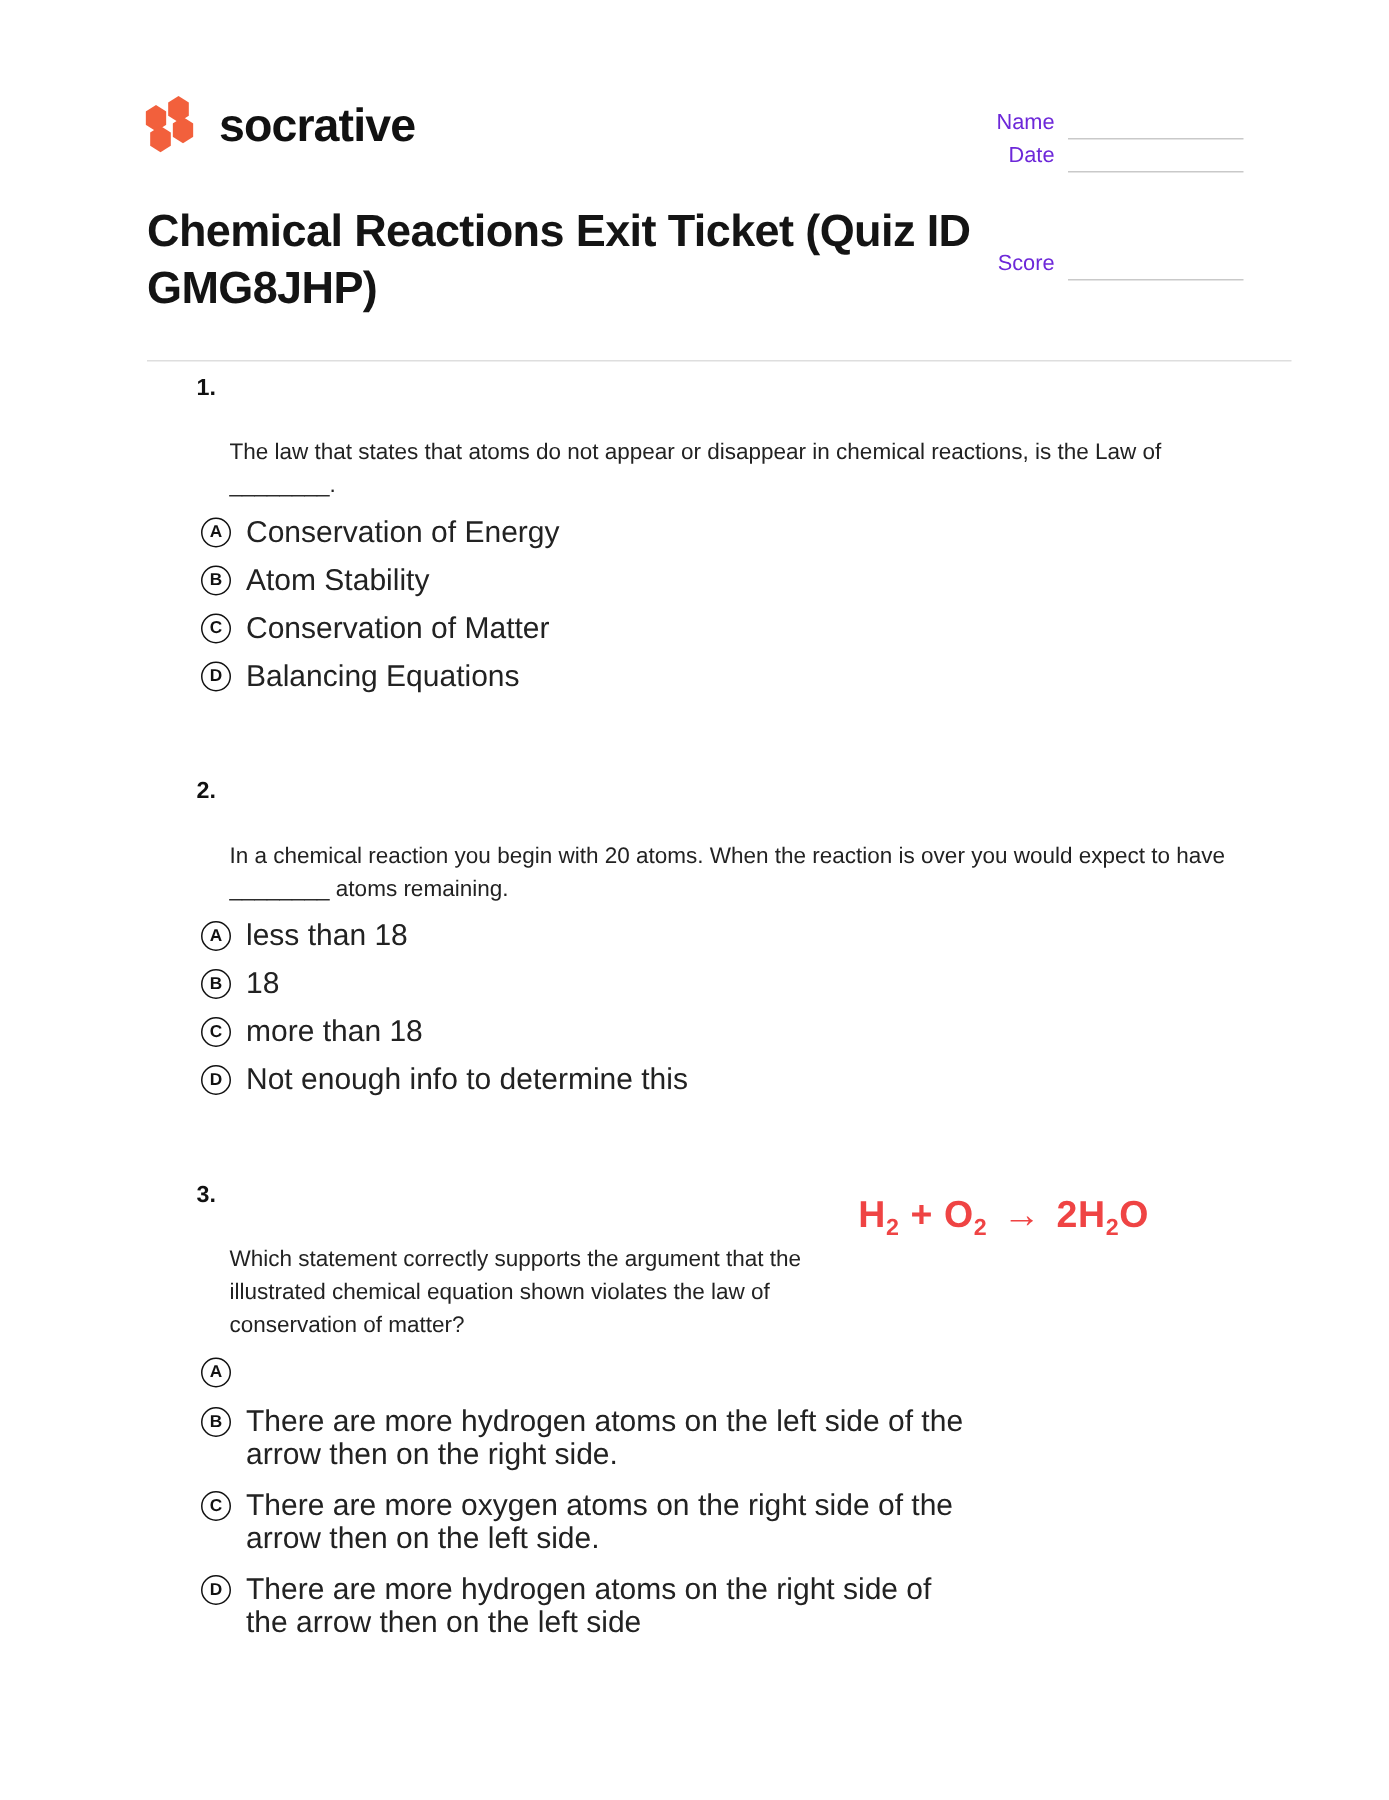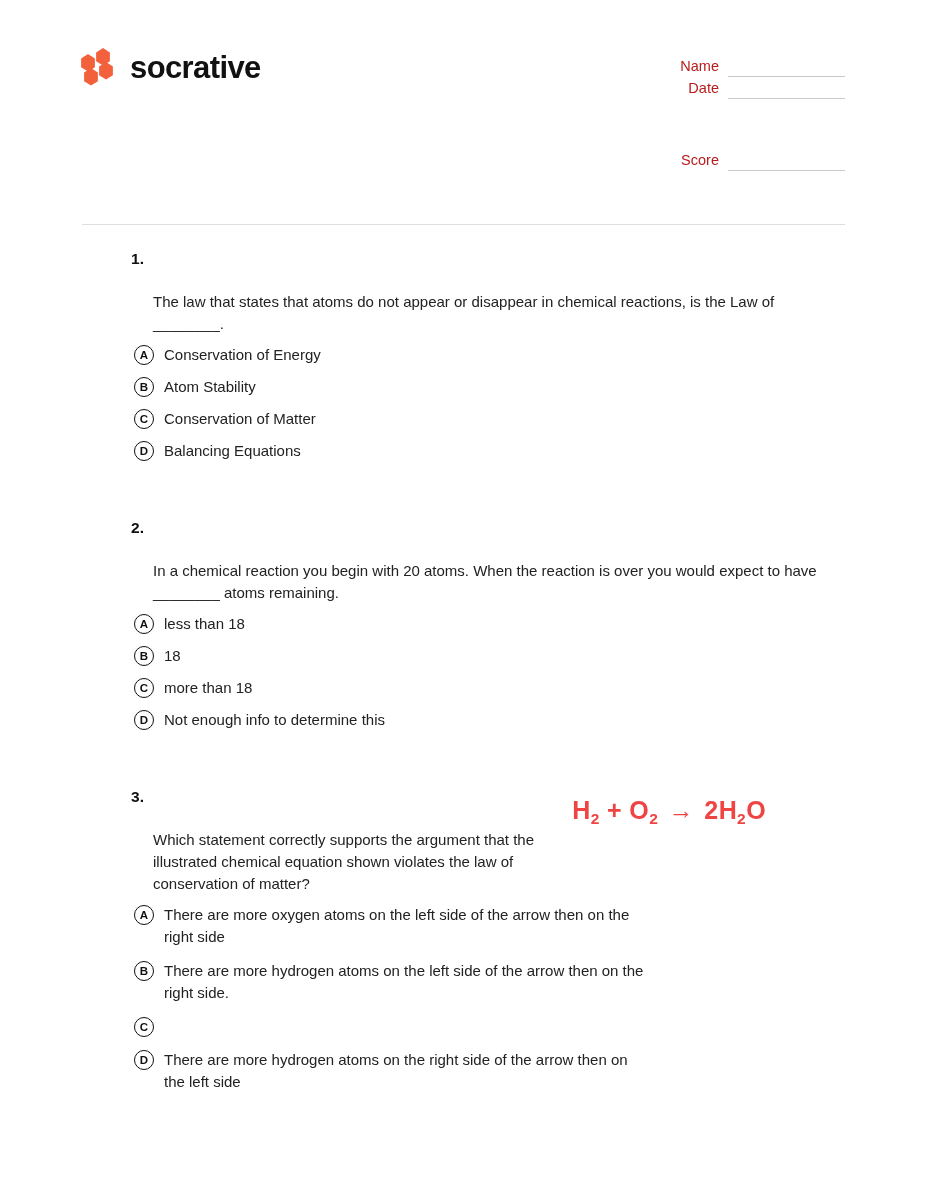--- a/index.html
+++ b/index.html
@@ -15,21 +15,21 @@
     color: #1a1a1a;
     position: relative;
     overflow: hidden;
   }
 
   .page {
     position: relative;
     width: 926px;
     height: 1200px;
     background: #ffffff;
-    padding: 0;
+    padding: 16px;
   }
 
   
   .header {
     position: relative;
     height: 160px;
     padding: 0 82px;
   }
 
   .brand {
@@ -80,21 +80,21 @@
     display: flex;
     align-items: flex-end;
     justify-content: flex-end;
     gap: 9px;
     height: 22px;
   }
   .meta-row + .meta-row { margin-top: 0px; text-align: center; }
 
   .meta-label {
     font-size: 14.5px;
-    color: #b91c1c;
+    color: #6d28d9;
     line-height: 22px;
     white-space: nowrap;
   }
 
   .meta-line {
     width: 117px;
     border-bottom: 1px solid #c9c9c9;
     height: 18px;
   }
 
@@ -189,21 +189,21 @@
     font-weight: 700;
     display: flex;
     align-items: center;
     justify-content: center;
     color: #111;
     margin-top: 1px;
     flex: none;
   }
 
   .opt-text {
-    font-size: 15px;
+    font-size: 20px;
     line-height: 22px;
     color: #222;
   }
 
   .q1 .opt-text, .q2 .opt-text { max-width: 640px; }
   .q3 .opt-text { max-width: 480px; }
 
   .q1 .option, .q2 .option { margin-bottom: 10px; }
   .q3 .option { margin-bottom: 12px; }
 
@@ -253,20 +253,21 @@
       <div class="meta-row">
         <span class="meta-label">Date</span>
         <span class="meta-line"></span>
       </div>
       <div class="meta-row score">
         <span class="meta-label">Score</span>
         <span class="meta-line"></span>
       </div>
     </div>
 
+    <h1 class="title">Chemical Reactions Exit Ticket (Quiz ID GMG8JHP)</h1>
     <div class="divider"></div>
   </div>
 
   <div class="questions">
 
     <div class="question q1">
       <div class="q-head">
         <span class="q-num">1.</span>
         <span class="q-text">The law that states that atoms do not appear or disappear in chemical reactions, is the Law of ________.</span>
       </div>
@@ -319,28 +320,28 @@
       <div class="equation">
         H<sub>2</sub> + O<sub>2</sub> <span class="arrow">→</span> 2H<sub>2</sub>O
       </div>
       <div class="q-head">
         <span class="q-num">3.</span>
         <span class="q-text">Which statement correctly supports the argument that the illustrated chemical equation shown violates the law of conservation of matter?</span>
       </div>
       <div class="options">
         <div class="option">
           <span class="opt-circle">A</span>
-          <span class="opt-text">There are more oxygen atoms on the left side of the arrow then on the right side</span>
         </div>
         <div class="option">
           <span class="opt-circle">B</span>
           <span class="opt-text">There are more hydrogen atoms on the left side of the arrow then on the right side.</span>
         </div>
         <div class="option">
           <span class="opt-circle">C</span>
+          <span class="opt-text">There are more oxygen atoms on the right side of the arrow then on the left side.</span>
         </div>
         <div class="option">
           <span class="opt-circle">D</span>
           <span class="opt-text">There are more hydrogen atoms on the right side of the arrow then on the left side</span>
         </div>
       </div>
     </div>
 
   </div>
 </div>

